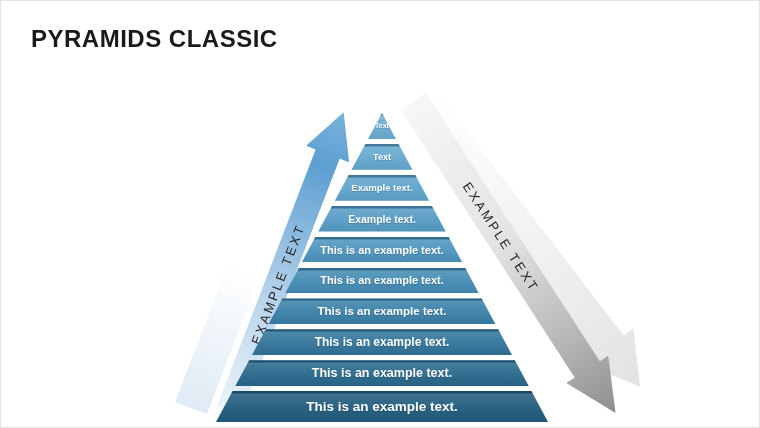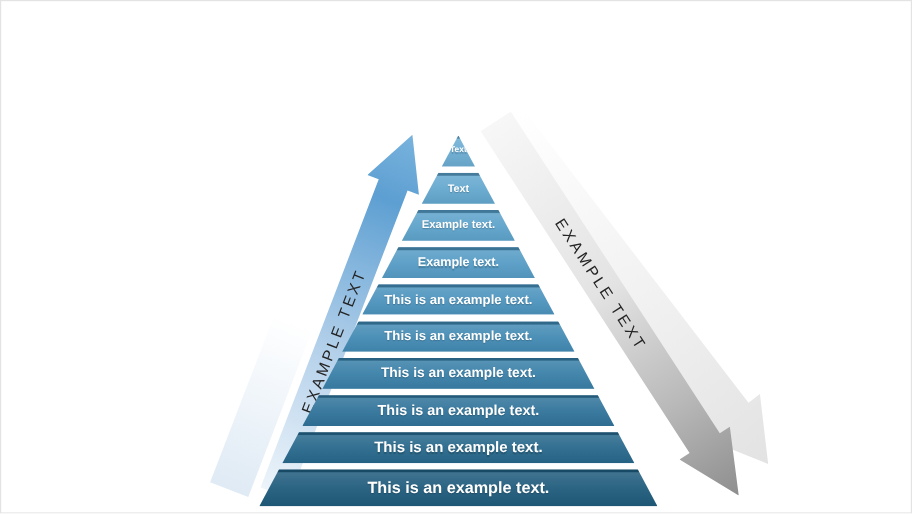--- a/index.html
+++ b/index.html
@@ -109,20 +109,21 @@
     height: 34px;
     transform: rotate(-69deg);
     background: linear-gradient(to right, rgba(221,233,244,0.95) 0%, rgba(221,233,244,0) 100%);
   }
 </style>
 </head>
 <body>
 
 <div class="slide">
 
+  <div class="title">PYRAMIDS CLASSIC</div>
 
 
   <div class="ghost ghost-left"></div>
   <div class="ghost ghost-right"></div>
 
   <div class="arrow arrow-up arrow-clip" style="background: linear-gradient(to right, rgb(237, 244, 250) 0%, rgb(179, 208, 234) 40%, rgb(93, 159, 210) 82%, rgb(121, 179, 221) 100%);">
     <span class="arrow-label">EXAMPLE TEXT</span>
   </div>
 
   <div class="arrow arrow-down" style="background: linear-gradient(to right, rgb(247, 247, 247) 0%, rgb(227, 227, 227) 45%, rgb(185, 185, 185) 75%, rgb(142, 142, 142) 100%);">

